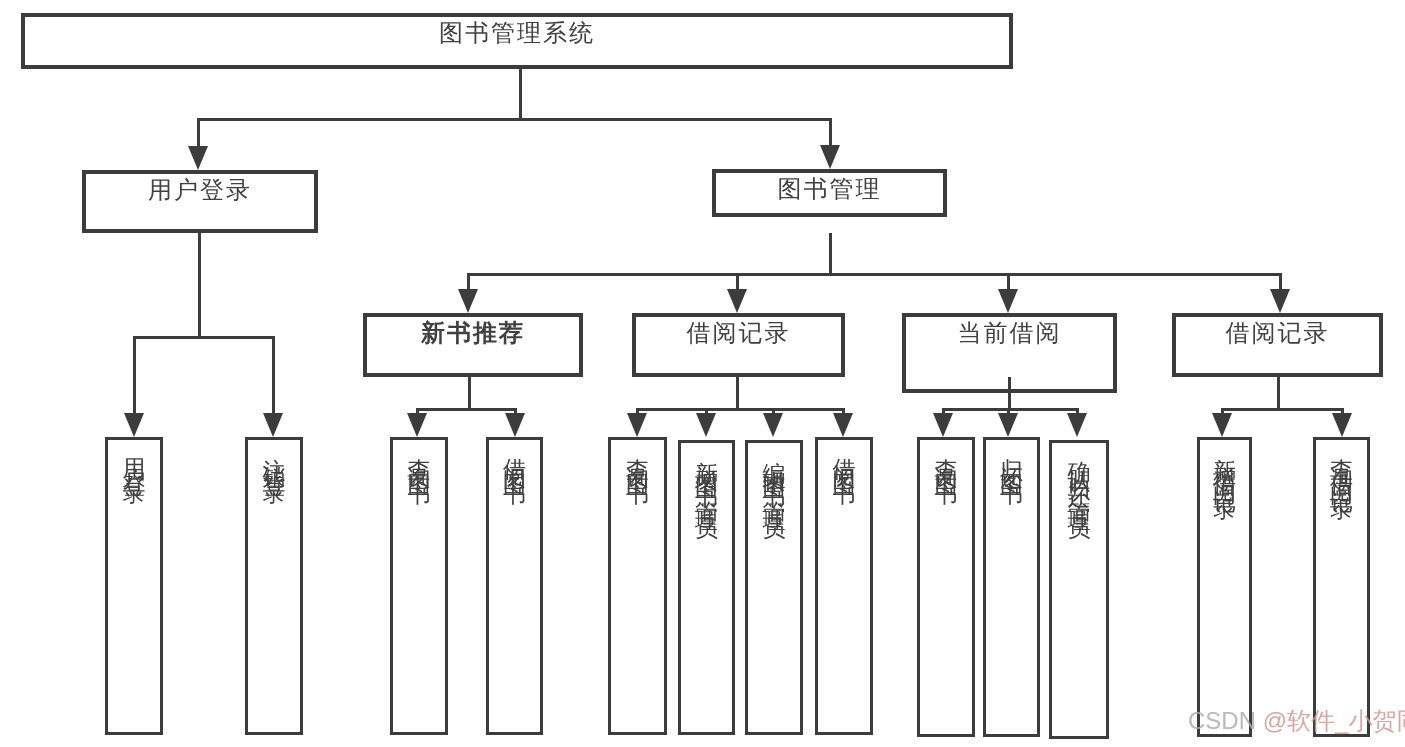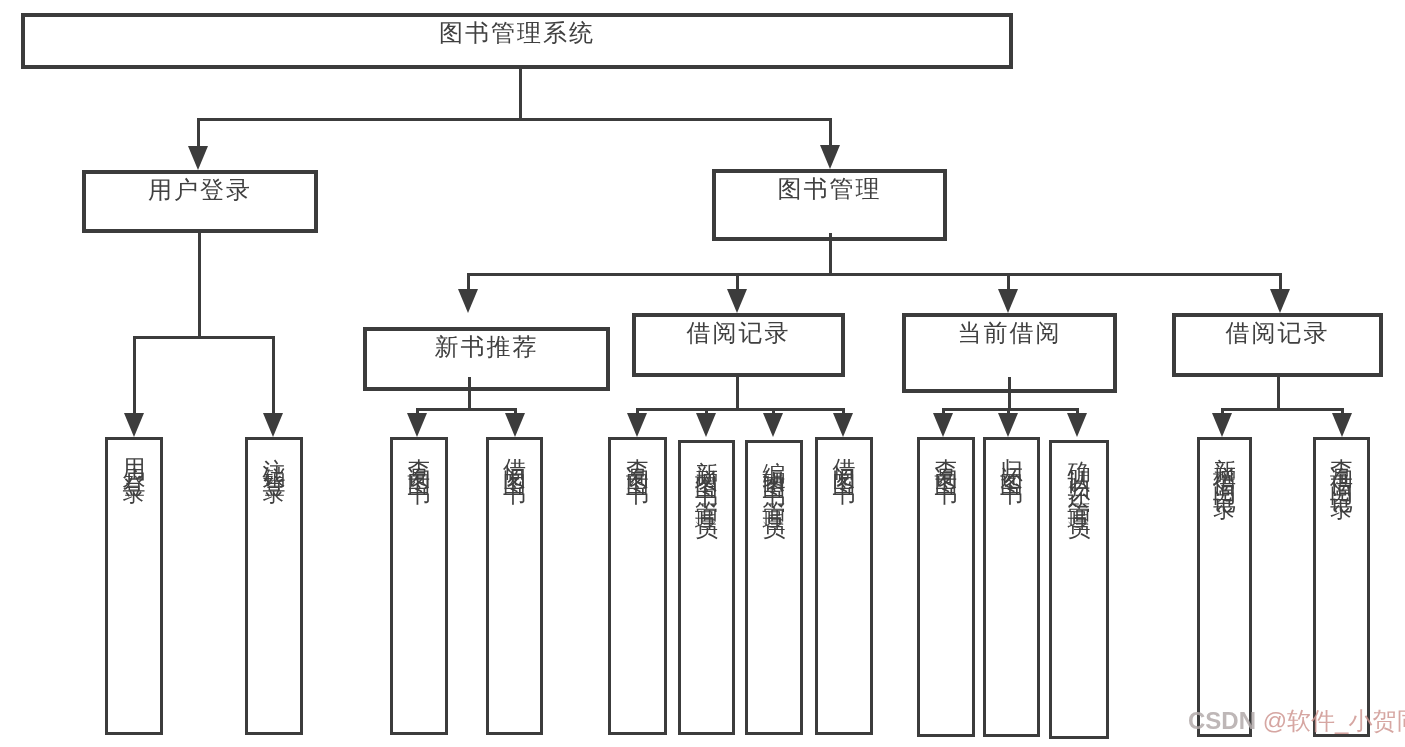--- a/index.html
+++ b/index.html
@@ -26,40 +26,40 @@
   .ar{
     position:absolute;width:0;height:0;
     border-left:10px solid transparent;border-right:10px solid transparent;
     border-top:24px solid #3c3c3c;
   }
   
   .wm{
     position:absolute;left:1188px;top:705px;z-index:9;
     font-size:24px;white-space:nowrap;opacity:0.85;
   }
-  .wm .brand{color:#b3abab;font-weight:bold;}
+  .wm .brand{color:#b3abab;}
   .wm .handle{color:#cf9792;}
 </style>
 </head>
 <body>
 
 <div class="canvas">
 
   <div class="box hbox" style="left:21px;top:13px;width:992px;height:56px;">
     <span>图书管理系统</span>
   </div>
 
   <div class="box hbox" style="left:82px;top:170px;width:236px;height:63px;">
     <span>用户登录</span>
   </div>
-  <div class="box hbox" style="left:712px;top:169px;width:235px;height:72px;">
+  <div class="box hbox" style="left:712px;top:169px;width:235px;height:48px;">
     <span>图书管理</span>
   </div>
 
-  <div class="box hbox" style="left:363px;top:327px;width:247px;height:64px;">
+  <div class="box hbox" style="left:363px;top:313px;width:220px;height:64px;font-weight:bold;">
     <span>新书推荐</span>
   </div>
   <div class="box hbox" style="left:632px;top:313px;width:213px;height:64px;">
     <span>借阅记录</span>
   </div>
   <div class="box hbox" style="left:902px;top:313px;width:215px;height:80px;">
     <span>当前借阅</span>
   </div>
   <div class="box hbox" style="left:1172px;top:313px;width:211px;height:64px;">
     <span>借阅记录</span>

